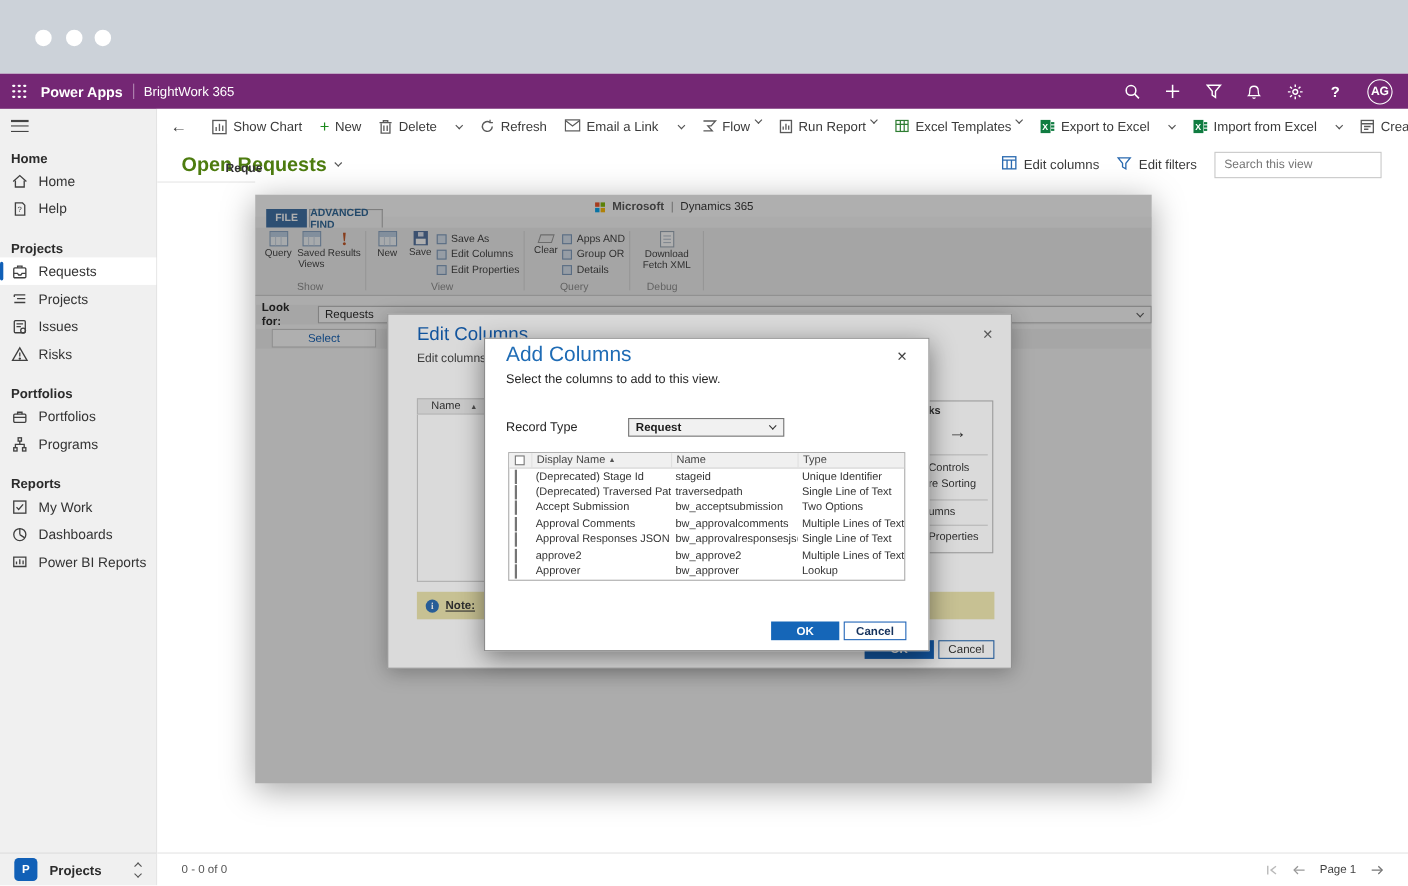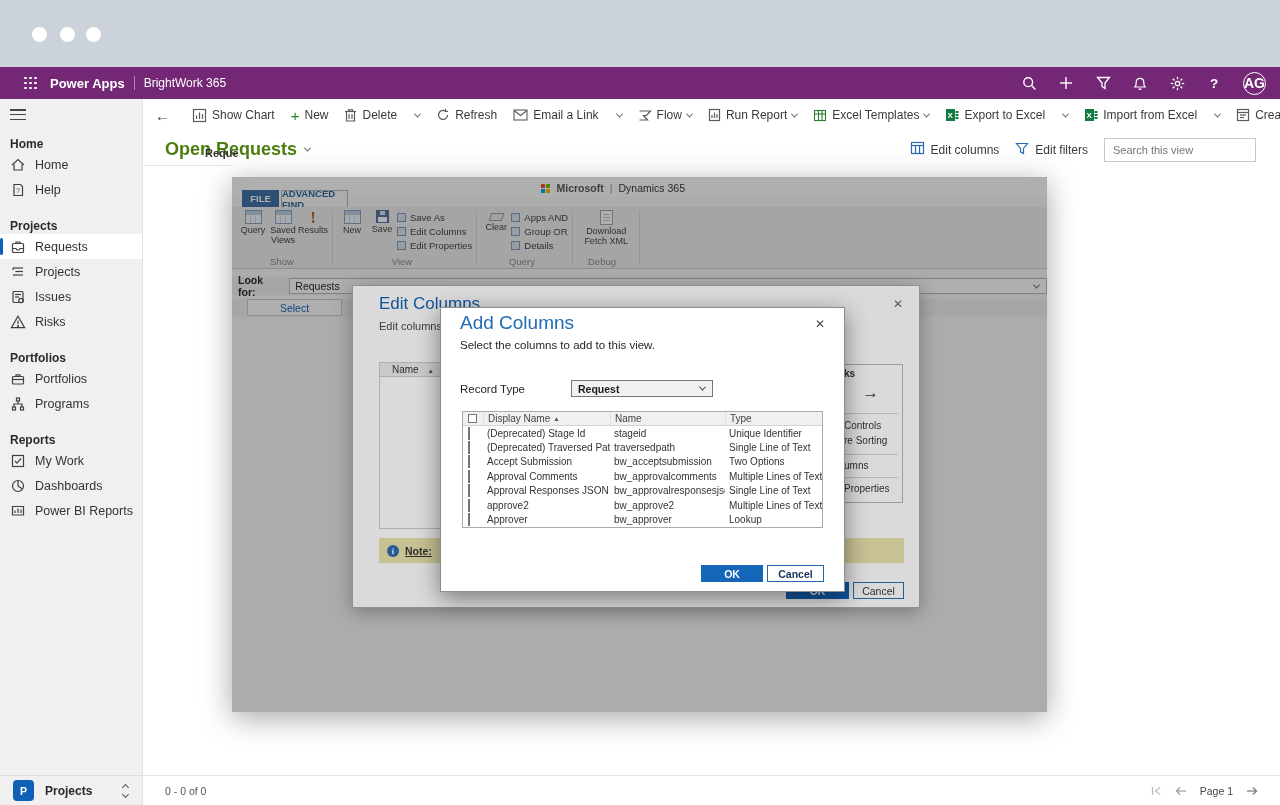--- a/index.html
+++ b/index.html
@@ -5,40 +5,40 @@
   * { margin:0; padding:0; box-sizing:border-box; }
   html,body { width:1280px; height:805px; }
   body { font-family:"Liberation Sans","DejaVu Sans",sans-serif; background:#fff; overflow:hidden; }
   #root { position:relative; width:1280px; height:805px; background:#fff; overflow:hidden; }
 
   
   .chrome { position:absolute; left:0; top:0; width:1280px; height:67px; background:#ccd2d9; }
   .chrome .dot { position:absolute; top:27px; width:15px; height:15px; border-radius:50%; background:#fff; }
 
   
-  .appbar { position:absolute; left:0; top:67px; width:1280px; height:32px; background:#742774; display:flex; align-items:center; color:#fff;padding-left:13px; }
+  .appbar { position:absolute; left:0; top:67px; width:1280px; height:32px; background:#742774; display:flex; align-items:center; color:#fff; }
   .waffle { width:13px; height:13px; margin-left:11px; display:grid; grid-template-columns:repeat(3,1fr); gap:2.5px; }
   .waffle i { width:2.5px; height:2.5px; background:#fff; border-radius:50%; }
   .appbar .prod { font-weight:bold; font-size:13px; margin-left:13px; }
   .appbar .envsep { width:1px; height:14px; background:rgba(255,255,255,.45); margin:0 9px; }
   .appbar .env { font-size:12px; }
   .appbar-right { margin-left:auto; display:flex; align-items:center; gap:21px; margin-right:14px; }
   .abicon { width:16px; height:16px; display:flex; align-items:center; justify-content:center; }
   .abicon svg { display:block; }
   .qmark { font-size:13.5px; font-weight:bold; }
-  .avatar { width:23px; height:23px; border:1.5px solid #fff; border-radius:50%; font-size:14px; font-weight:bold; display:flex; align-items:center; justify-content:center;text-align:center; }
+  .avatar { width:23px; height:23px; border:1.5px solid #fff; border-radius:50%; font-size:11px; font-weight:bold; display:flex; align-items:center; justify-content:center;text-align:center; }
 
   
   .sidebar { position:absolute; left:0; top:99px; width:143px; height:706px; background:#f0f0f0; border-right:1px solid #e2e2e2; }
   .content { position:absolute; left:143px; top:99px; width:1137px; height:706px; background:#fff; }
 
   
   .cmdbar { position:absolute; left:0; top:0; width:1137px; height:32px; background:#fff; display:flex; align-items:center; font-size:12px; color:#3a3a3a; }
   .backarrow { font-size:15px; color:#444; margin-left:12px; margin-right:14px; }
-  .cmd { display:flex; align-items:center; gap:5px; margin:0 8px; white-space:nowrap; }
+  .cmd { display:flex; gap:5px; margin:0 8px; white-space:nowrap; }
   .cmd svg { display:block; }
   .chev { width:5px; height:5px; border-right:1.3px solid #555; border-bottom:1.3px solid #555; transform:rotate(45deg) translate(-1px,-1px); display:inline-block; }
   .vsep { width:1px; height:15px; background:#d8d8d8; margin:0 1px; }
   .plus-glyph { color:#1d8a1d; font-size:15px; font-weight:normal; line-height:1; }
 
   
   .viewhdr { position:absolute; left:0; top:32px; width:1137px; height:37px; display:flex; align-items:center; }
   .viewtitle { font-size:18px; font-weight:bold; color:#4d7c0f; margin-left:22px; display:flex; align-items:center; gap:8px; }
   .viewhdr-right { margin-left:auto; display:flex; align-items:center; gap:16px; margin-right:24px; font-size:12px; color:#3a3a3a; }
   .hdrbtn { display:flex; align-items:center; gap:6px; }

